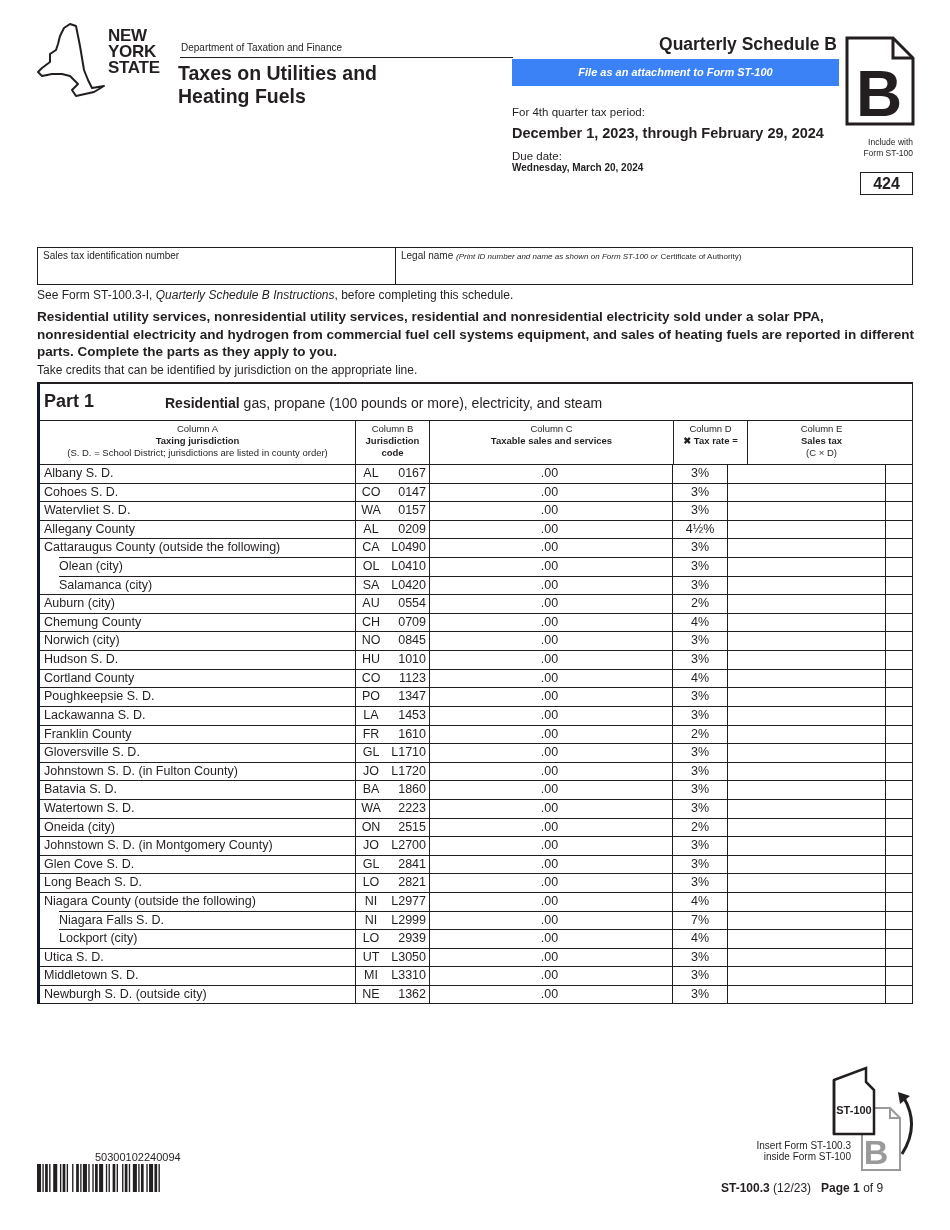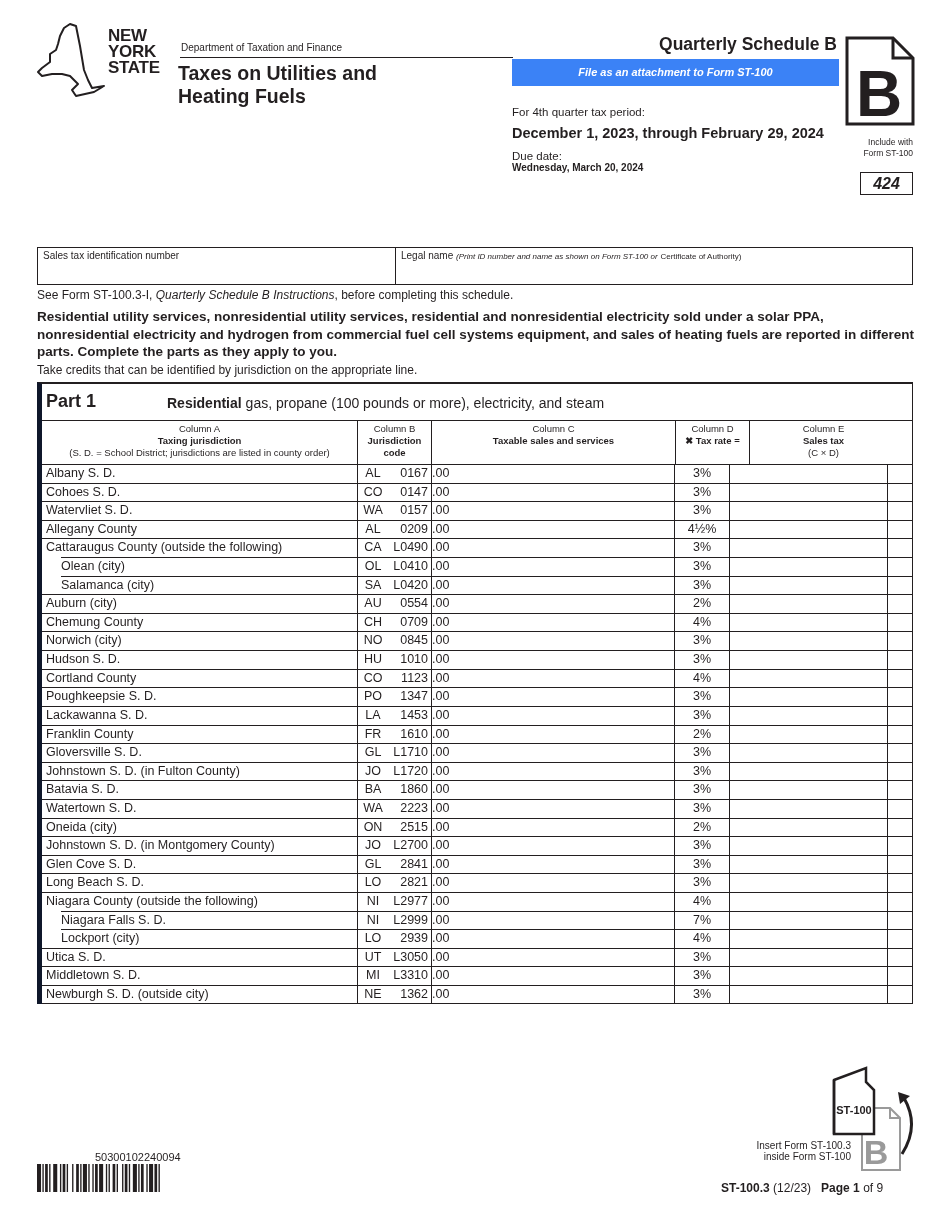--- a/index.html
+++ b/index.html
@@ -17,37 +17,37 @@
 
   .sched-title { left: 512px; top: 34px; width: 325px; text-align: right; font-size: 17.5px; font-weight: bold; }
   .file-bar { left: 512px; top: 59px; width: 327px; height: 27px; background: #3b82f6; color: #fff; font-size: 11px; font-weight: bold; font-style: italic; text-align: center; line-height: 27px; }
   .period-label { left: 512px; top: 106px; font-size: 11.5px; }
   .period-value { left: 512px; top: 125px; font-size: 14.5px; font-weight: bold; }
   .due-label { left: 512px; top: 150px; font-size: 11.5px; }
   .due-value { left: 512px; top: 162px; font-size: 10px; font-weight: bold; }
 
   .b-icon { left: 845px; top: 36px; width: 70px; height: 90px; }
   .include-note { left: 845px; top: 137px; width: 68px; text-align: right; font-size: 8.5px; line-height: 11px; }
-  .form-code { left: 860px; top: 172px; width: 53px; height: 23px; border: 1px solid #231f20; text-align: center; font-size: 16px; font-weight: bold; line-height: 21px; font-style: italic; }
+  .form-code { left: 860px; top: 172px; width: 53px; height: 23px; border: 1px solid #231f20; text-align: center; font-size: 16px; font-weight: bold; line-height: 21px; }
 
   
   .id-box { left: 37px; top: 247px; width: 876px; height: 38px; border: 1px solid #231f20; display: flex; }
   .id-cell { height: 100%; padding: 2px 5px; font-size: 10px; }
   .id-cell.first { width: 358px; border-right: 1px solid #231f20; }
   .id-cell.second { flex: 1; }
   .id-cell .hint { font-size: 8px; font-style: italic; }
   .id-cell .hint-plain { font-size: 8px; }
 
   .see-form { left: 37px; top: 288px; font-size: 12px; }
   .see-form i { font-style: italic; }
   .bold-notice { left: 37px; top: 308px; width: 880px; font-size: 13.5px; font-weight: bold; line-height: 17.5px; }
   .credits { left: 37px; top: 363px; font-size: 12px; }
 
   
-  .part-box { left: 37px; top: 382px; width: 876px; height: 622px; border-left: 5px solid #0f172a; border-right: 1px solid #231f20; border-top: 2px solid #231f20; }
+  .part-box { left: 37px; top: 382px; width: 876px; height: 622px; border-left: 3px solid #0f172a; border-right: 1px solid #231f20; border-top: 2px solid #231f20; }
   .part-header { position: absolute; left: 0; top: 0; width: 100%; height: 37px; border-bottom: 1px solid #231f20; }
   .part-label { position: absolute; left: 4px; top: 7px; font-size: 18px; font-weight: bold; }
   .part-desc { position: absolute; left: 125px; top: 11px; font-size: 14px; }
   .part-desc b { font-weight: bold; }
 
   .col-head { position: absolute; top: 37px; height: 44px; text-align: center; font-size: 9.5px; line-height: 12px; padding-top: 2px; }
   .col-head b { font-weight: bold; }
   .ch-a { left: 0; width: 316px; border-right: 1px solid #231f20; }
   .ch-b { left: 316px; width: 74px; border-right: 1px solid #231f20; }
   .ch-c { left: 390px; width: 243px; }
@@ -57,21 +57,21 @@
   .rows { position: absolute; left: 0; top: 80px; width: 100%; }
   .row { position: relative; height: 18.62px; display: flex; font-size: 12.5px; line-height: 18px; }
   .row::before { content: ""; position: absolute; left: 0; right: 0; top: 0; height: 1px; background: #231f20; }
   .row.indent::before { left: 19px; width: 297px; right: auto; }
   .row.indent::after { content: ""; position: absolute; left: 316px; right: 0; top: 0; height: 1px; background: #231f20; }
   .row:last-child { border-bottom: 1px solid #231f20; }
   .c-a { width: 316px; padding-left: 4px; border-right: 1px solid #231f20; white-space: nowrap; overflow: hidden; }
   .row.indent .c-a { padding-left: 19px; }
   .c-b { width: 74px; border-right: 1px solid #231f20; display: flex; justify-content: space-between; padding: 0 3px 0 3px; }
   .c-b .pre { width: 24px; text-align: center; }
-  .c-c { width: 243px; text-align: left; padding-right: 3px; border-right: 1px solid #231f20; }
+  .c-c { width: 243px; text-align: center; padding-right: 3px; border-right: 1px solid #231f20; }
   .c-d { width: 55px; text-align: center; border-right: 1px solid #231f20; }
   .c-e { width: 158px; border-right: 1px solid #231f20; }
   .c-e2 { flex: 1; }
 
   
   .insert-art { left: 828px; top: 1066px; width: 90px; height: 106px; }
   .insert-note { left: 720px; top: 1140px; width: 131px; text-align: right; font-size: 10px; line-height: 11px; }
   .footer-id { left: 721px; top: 1181px; font-size: 12px; }
   .footer-id b { font-weight: bold; }
   .barcode-num { left: 95px; top: 1151px; font-size: 11px; }

